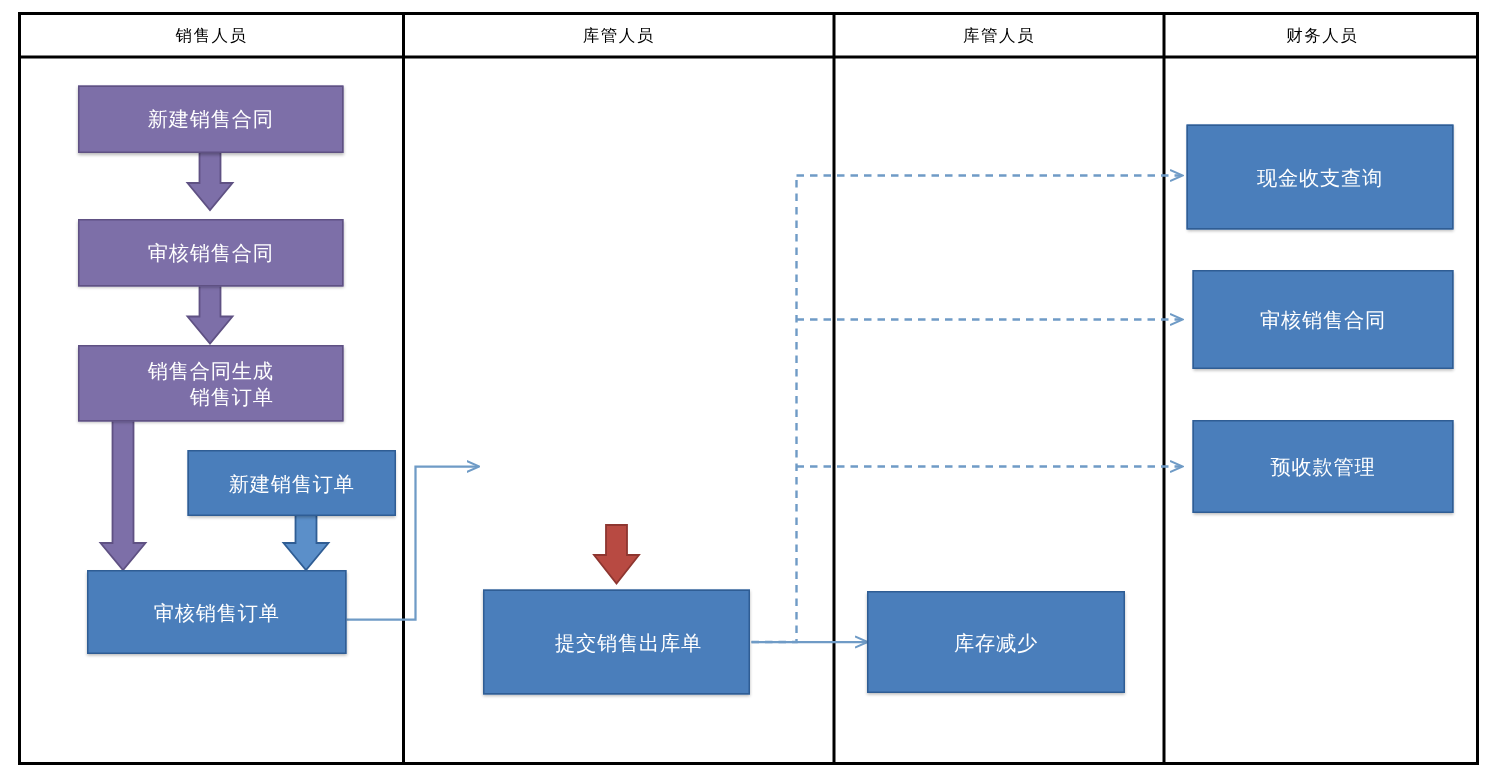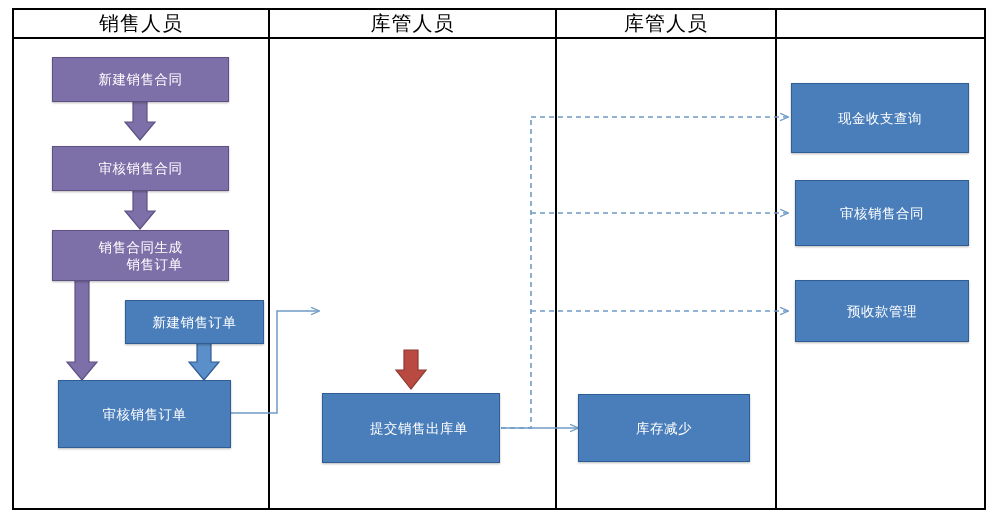--- a/index.html
+++ b/index.html
@@ -4,21 +4,21 @@
 <style>
   html,body{margin:0;padding:0;background:#ffffff;}
   body{width:998px;height:519px;position:relative;font-family:"Liberation Sans","DejaVu Sans",sans-serif;overflow:hidden;}
   #canvas{position:absolute;left:0;top:0;width:998px;height:519px;}
 
   .frame{position:absolute;border:2px solid #000;box-sizing:border-box;}
   .vdiv{position:absolute;width:0;border-left:2px solid #000;}
   .hdiv{position:absolute;height:0;border-top:2px solid #000;}
 
   .lane-title{position:absolute;display:flex;align-items:center;justify-content:center;
-    font-size:20px;color:#000;letter-spacing:1px;}
+    font-size:11px;color:#000;letter-spacing:1px;}
 
   .node{position:absolute;box-sizing:border-box;display:flex;align-items:center;
     justify-content:center;text-align:right;color:#ffffff;font-size:13.5px;line-height:17px;
     letter-spacing:0.5px;}
   .node.purple{background:#7d6fa8;border:1.5px solid #5f5183;box-shadow:0 1px 2px rgba(0,0,0,.28);}
   .node.blue{background:#4a7ebb;border:1.5px solid #2f5d94;box-shadow:0 1px 2px rgba(0,0,0,.28);}
 
   .svg-layer{position:absolute;left:0;top:0;width:998px;height:519px;pointer-events:none;}
 </style>
 </head>
@@ -35,20 +35,23 @@
   <div class="vdiv" style="left:775px;top:8px;height:502px;"></div>
 
   <div class="lane-title" style="left:14px;top:9px;width:254px;height:28px;">
     <span>销售人员</span>
   </div>
   <div class="lane-title" style="left:270px;top:9px;width:285px;height:28px;">
     <span>库管人员</span>
   </div>
   <div class="lane-title" style="left:557px;top:9px;width:218px;height:28px;">
     <span>库管人员</span>
+  </div>
+  <div class="lane-title" style="left:777px;top:9px;width:209px;height:28px;">
+    <span>财务人员</span>
   </div>
 
   <svg class="svg-layer" viewBox="0 0 998 519" xmlns="http://www.w3.org/2000/svg">
     <defs>
       <marker id="arrowLine" markerWidth="9" markerHeight="9" refX="8" refY="4.5" orient="auto" markerUnits="userSpaceOnUse">
         <path d="M0,0.8 L8.5,4.5 L0,8.2" fill="none" stroke="#6f9bc6" stroke-width="1.3"></path>
       </marker>
     </defs>
 
     <g>
@@ -106,21 +109,21 @@
 
   <div class="node purple" style="left:52px;top:230px;width:177px;height:51px;white-space:pre-line;">
     <span>销售合同生成
 销售订单</span>
   </div>
 
   <div class="node blue" style="left:125px;top:300px;width:139px;height:44px;">
     <span>新建销售订单</span>
   </div>
 
-  <div class="node blue" style="left:58px;top:380px;width:173px;height:68px;">
+  <div class="node blue" style="left:58px;top:380px;width:173px;height:56px;">
     <span>审核销售订单</span>
   </div>
 
 
   <div class="node blue" style="left:322px;top:393px;width:178px;height:70px;padding-left:16px;">
     <span>提交销售出库单</span>
   </div>
 
   <div class="node blue" style="left:578px;top:394px;width:172px;height:68px;">
     <span>库存减少</span>

